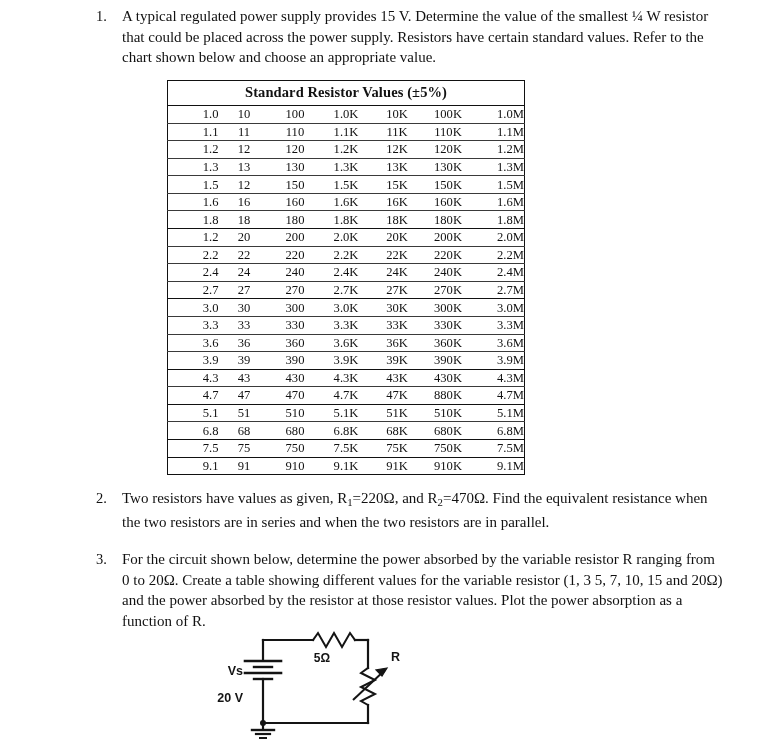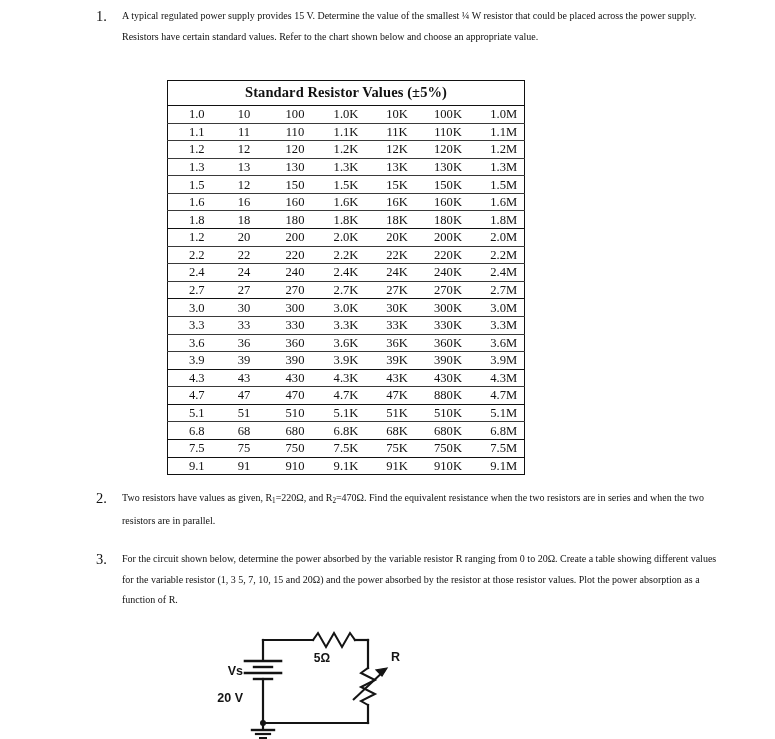--- a/index.html
+++ b/index.html
@@ -30,21 +30,21 @@
     align-items: flex-start;
   }
   .q-num {
     width: 26px;
     flex: 0 0 26px;
     font-size: 14.5px;
     line-height: 20.5px;
     text-align: left;
   }
   .q-body {
-    font-size: 10px;
+    font-size: 15px;
     line-height: 20.5px;
     text-align: left;
   }
   .q1 { left: 96px;  top: 6px;   width: 630px; }
   .q2 { left: 96px;  top: 488px; width: 630px; }
   .q3 { left: 96px;  top: 549px; width: 630px; }
 
   sub {
     font-size: 0.72em;
     vertical-align: -0.25em;
@@ -81,27 +81,27 @@
     padding: 1.2px 0 1.4px 0;
     border-bottom: 0.9px solid #3a3a3a;
     border-top: 0;
   }
   table.res-table tr.group-end td {
     border-bottom: 1.5px solid #111;
   }
   table.res-table tr:last-child td {
     border-bottom: 0;
   }
-  table.res-table td.c0 { width: 60px; text-align: center;  padding-left: 7px; }
+  table.res-table td.c0 { width: 60px; text-align: right;  padding-left: 7px; }
   table.res-table td.c1 { width: 60px; margin-top: 24px; }
   table.res-table td.c2 { width: 62px; }
   table.res-table td.c3 { width: 62px; }
   table.res-table td.c4 { width: 58px; }
   table.res-table td.c5 { width: 62px; }
-  table.res-table td.c6 { width: 58px; text-align: center; padding-left: 10px;}
+  table.res-table td.c6 { width: 58px; text-align: right; padding-left: 10px;}
 
   
   .circuit {
     position: absolute;
     left: 205px;
     top: 624px;
     width: 250px;
     height: 115px;
   }
   .circuit svg { display: block; }

